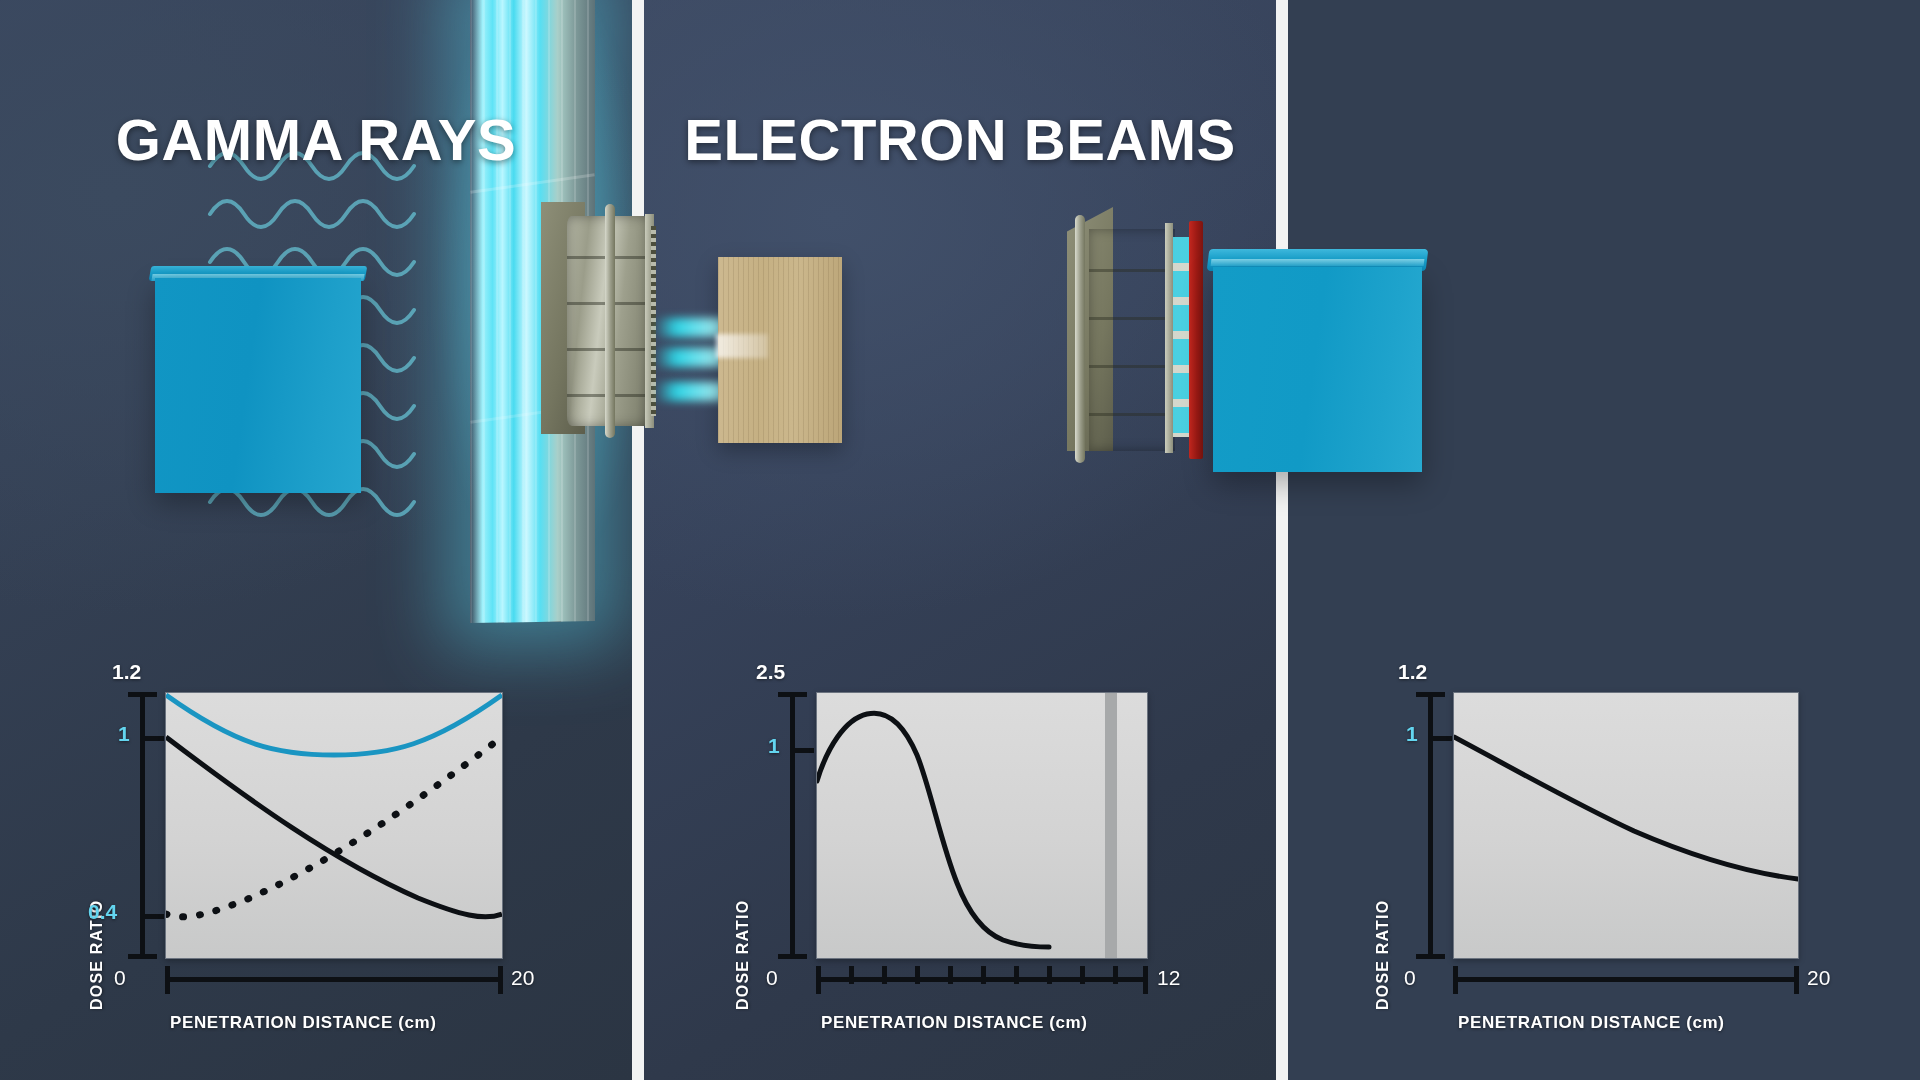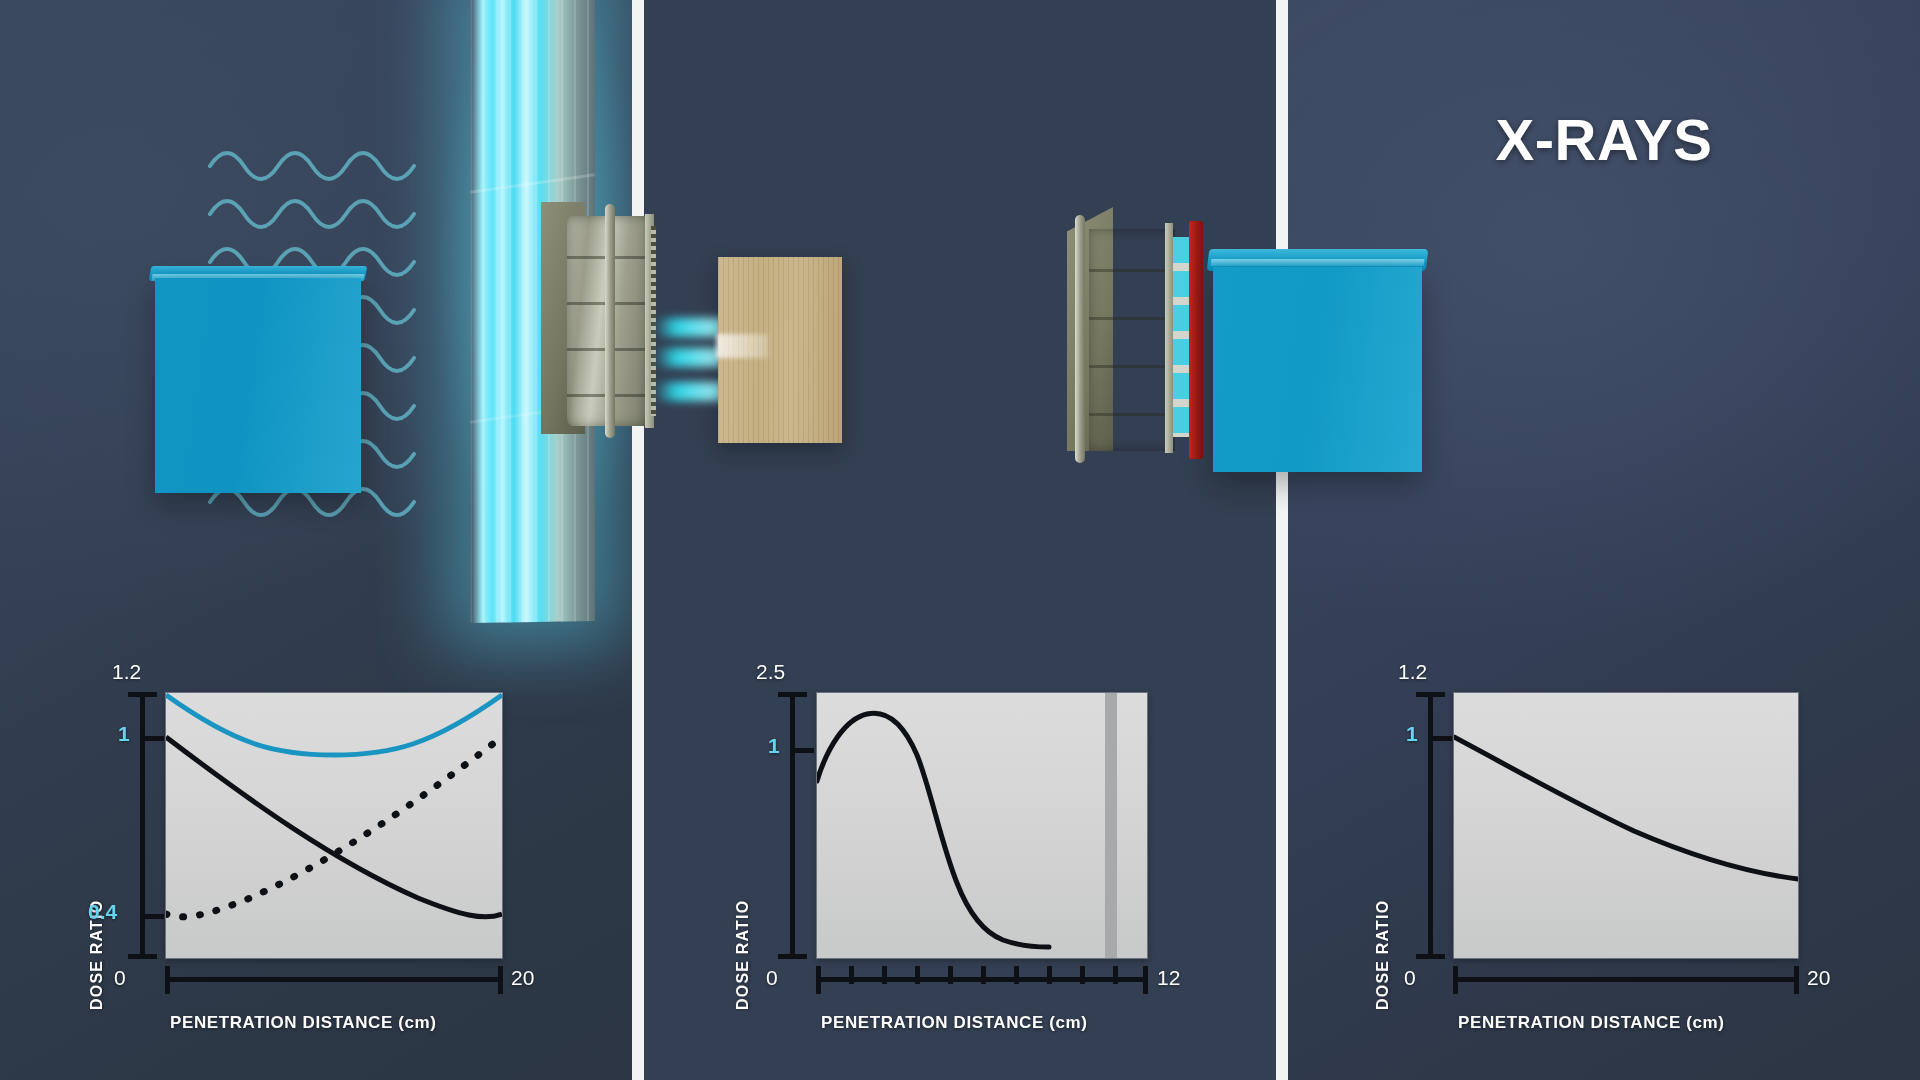--- a/index.html
+++ b/index.html
@@ -190,21 +190,21 @@
 
   .ylabel{
     position:absolute;color:#fff;font-weight:700;font-size:16px;letter-spacing:1.2px;
     transform:rotate(-90deg);transform-origin:left top;white-space:nowrap;
     text-shadow:0 1px 3px rgba(0,0,0,.5);
   }
   .yaxis-line{position:absolute;width:5px;background:#0d1014;}
   .ytick{position:absolute;height:5px;background:#0d1014;}
   .ytick-label{position:absolute;font-weight:700;font-size:21px;white-space:nowrap;
     text-shadow:0 1px 3px rgba(0,0,0,.5);}
-  .ytick-label.top{color:#ffffff;font-weight:400;}
+  .ytick-label.top{color:#ffffff;font-weight:700;}
   .ytick-label.one{color:#63d5ef;}
   .ytick-label.low{color:#63d5ef;}
 
   .xaxis-line{position:absolute;height:5px;background:#0d1014;}
   .xtick{position:absolute;width:5px;background:#0d1014;}
   .xtick-label{position:absolute;color:#fff;font-size:21px;text-shadow:0 1px 3px rgba(0,0,0,.5);}
   .xlabel{
     position:absolute;color:#fff;font-weight:700;font-size:17px;letter-spacing:.6px;
     white-space:nowrap;text-shadow:0 1px 3px rgba(0,0,0,.5);
   }
@@ -235,20 +235,21 @@
         <path d="M10 266 q17 -26 34 0 q17 26 34 0 q17 -26 34 0 q17 26 34 0 q17 -26 34 0 q17 26 34 0"></path>
         <path d="M10 314 q17 -26 34 0 q17 26 34 0 q17 -26 34 0 q17 26 34 0 q17 -26 34 0 q17 26 34 0"></path>
         <path d="M10 362 q17 -26 34 0 q17 26 34 0 q17 -26 34 0 q17 26 34 0 q17 -26 34 0 q17 26 34 0"></path>
       </g>
     </svg>
 
     <div class="art" id="gamma-box-lid"></div>
     <div class="art" id="gamma-box-lid2"></div>
     <div class="art" id="gamma-box"></div>
 
+    <h2 class="panel-title">GAMMA RAYS</h2>
 
     <div class="chart" id="chart-gamma" style="left: 0px;">
 
       <div class="ylabel" style="left:88px;top:350px;">DOSE RATIO</div>
 
       <div class="yaxis-line" style="left:140px;top:32px;height:267px;"></div>
       <div class="ytick" style="left:128px;top:32px;width:29px;"></div>
       <div class="ytick" style="left:140px;top:76px;width:24px;"></div>
       <div class="ytick" style="left:140px;top:254px;width:24px;"></div>
       <div class="ytick" style="left:128px;top:294px;width:29px;"></div>
@@ -273,20 +274,25 @@
       <div class="xtick" style="left:498px;top:306px;height:28px;"></div>
       <div class="xtick-label" style="left:114px;top:306px;">0</div>
       <div class="xtick-label" style="left:511px;top:306px;">20</div>
 
       <div class="xlabel" style="left:170px;top:353px;">PENETRATION DISTANCE (cm)</div>
     </div>
   </section>
 
   <div class="divider" id="divider-1"></div>
 
+  <section class="panel" id="panel-electron">
+
+    <h2 class="panel-title">ELECTRON BEAMS</h2>
+
+  </section>
 
   <div class="art" id="electron-accel" style="left: 549px; top: 196px;">
     <div id="accel-backplate"></div>
     <div id="accel-barrel"></div>
     <div class="accel-rib" style="top:60px;"></div>
     <div class="accel-rib" style="top:106px;"></div>
     <div class="accel-rib" style="top:152px;"></div>
     <div class="accel-rib" style="top:198px;"></div>
     <div id="accel-spine"></div>
     <div id="accel-frontbar"></div>
@@ -335,23 +341,20 @@
     <div class="xtick" style="left:499px;top:306px;height:28px;"></div>
 
     <div class="xtick-label" style="left:122px;top:306px;">0</div>
     <div class="xtick-label" style="left:513px;top:306px;">12</div>
 
     <div class="xlabel" style="left:177px;top:353px;">PENETRATION DISTANCE (cm)</div>
   </div>
 
   <div class="divider" id="divider-2"></div>
 
-  <section class="panel" id="panel-xray">
-    <h2 class="panel-title">X-RAYS</h2>
-  </section>
 
   <div class="art" id="xray-accel">
     <div id="xray-backplate"></div>
     <div id="xray-barrel"></div>
     <div class="xrib" style="top:62px;"></div>
     <div class="xrib" style="top:110px;"></div>
     <div class="xrib" style="top:158px;"></div>
     <div class="xrib" style="top:206px;"></div>
     <div id="xray-spine"></div>
     <div id="xray-converter-slots"></div>

